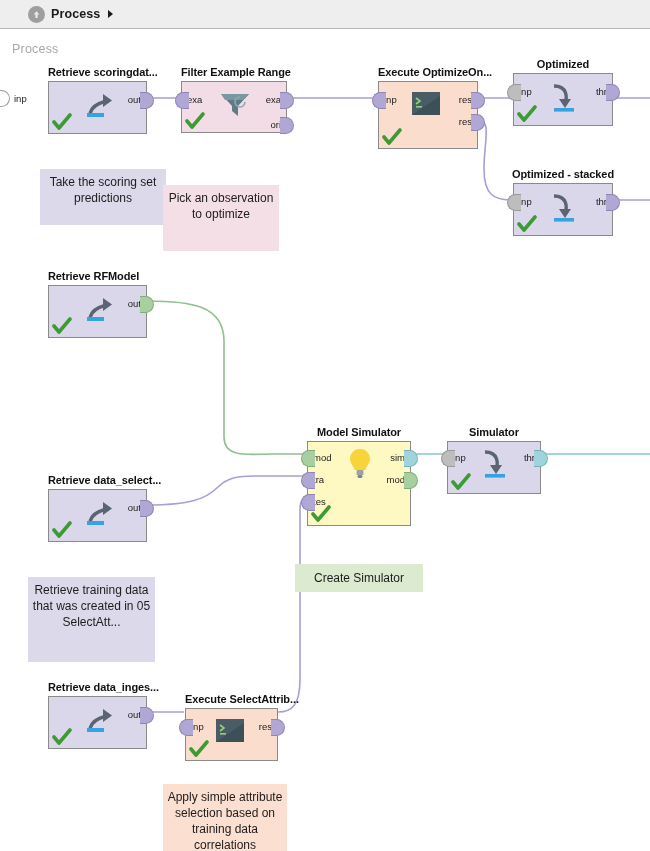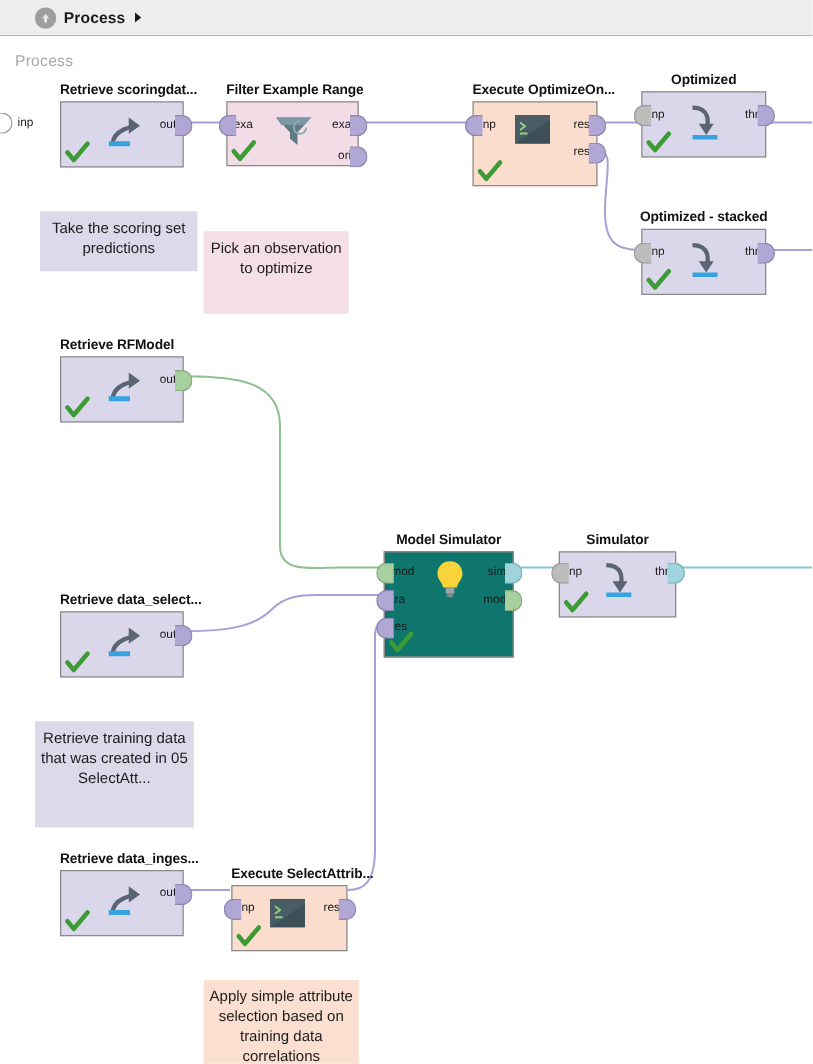--- a/index.html
+++ b/index.html
@@ -58,21 +58,21 @@
   }
   .node .title.ctr{left:50%;transform:translateX(-50%);}
   .node-box{
     position:relative;width:100%;height:100%;
     border:1px solid #8a8a8a;
     box-sizing:border-box;
   }
   .node-box.lav{background:#dbd7ea;}
   .node-box.pink{background:#f2dde6;}
   .node-box.peach{background:#fbddcd;}
-  .node-box.green{background:#0f766e;}
+  .node-box.green{background:#fef9c3;}
 
   .port-lbl{
     position:absolute;font-size:9.5px;color:#1a1a1a;white-space:nowrap;
     line-height:1;
   }
   .port-lbl.l{left:5px;}
   .port-lbl.r{right:5px;}
 
   
   .port{
@@ -187,21 +187,21 @@
           <rect x="4" y="21" width="17" height="4" fill="#36a3e0"></rect>
         </svg>
       </span>
       <span class="chk">
         <svg width="20" height="20" viewBox="0 0 20 20">
           <path d="M2 10 L7 16 L18 3" stroke="#3d9b35" stroke-width="3.6" fill="none" stroke-linecap="round" stroke-linejoin="round"></path>
         </svg>
       </span>
     </div>
   </div>
-  <div class="note lav" style="left:32px;top:140px;width:126px;height:48px;">
+  <div class="note lav" style="left:40px;top:140px;width:126px;height:56px;">
     <span>Take the scoring set predictions</span>
   </div>
 
   <div class="node" style="left:181px;top:52px;width:106px;height:52px;">
     <div class="title">Filter Example Range</div>
     <div class="node-box pink">
       <span class="port-lbl l" style="top:13px;">exa</span>
       <span class="port in" style="top:10px;">
           <i></i>
         </span>
@@ -454,20 +454,23 @@
           <rect x="9.5" y="28" width="5" height="3" rx="1.4" fill="#7e868a"></rect>
         </svg>
       </span>
       <span class="chk">
         <svg width="20" height="20" viewBox="0 0 20 20">
           <path d="M2 10 L7 16 L18 3" stroke="#3d9b35" stroke-width="3.6" fill="none" stroke-linecap="round" stroke-linejoin="round"></path>
         </svg>
       </span>
     </div>
   </div>
+  <div class="note green" style="left:295px;top:535px;width:128px;height:28px;line-height:18px;">
+    <span>Create Simulator</span>
+  </div>
 
   <div class="node" style="left:447px;top:412px;width:94px;height:53px;">
     <div class="title ctr">Simulator</div>
     <div class="node-box lav">
       <span class="port-lbl l" style="top:11px;">inp</span>
       <span class="port in gray" style="top:8px;">
           <i></i>
         </span>
       <span class="port-lbl r" style="top:11px;">thr</span>
       <span class="port out cyanp" style="top:8px;">

